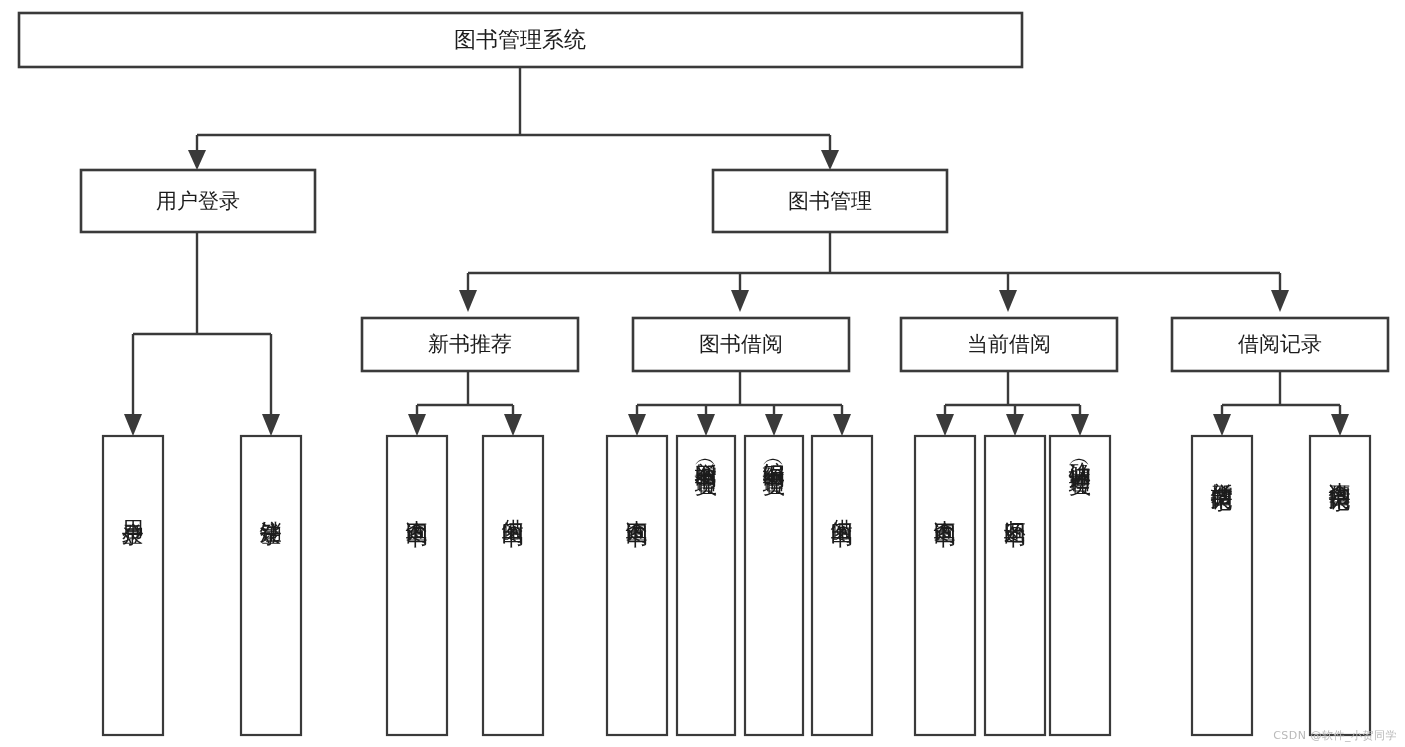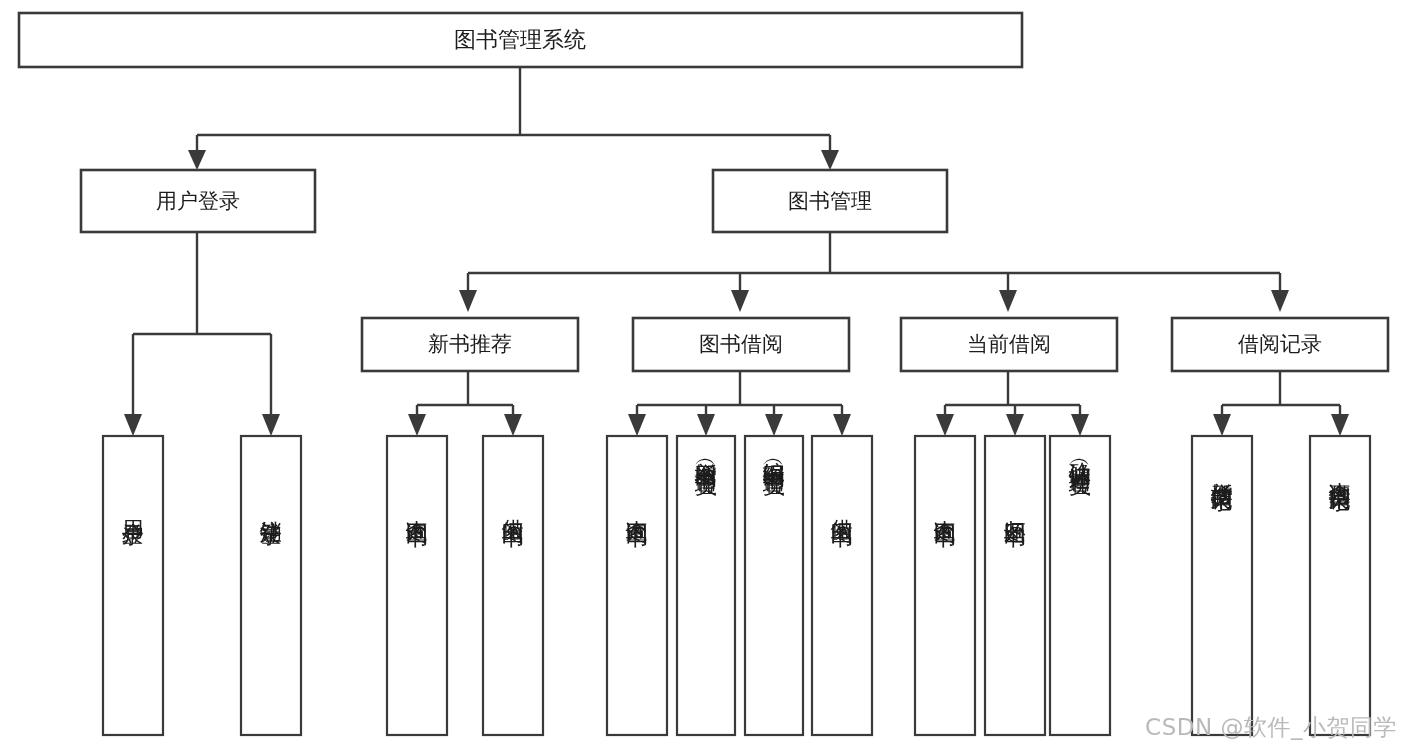--- a/index.html
+++ b/index.html
@@ -75,21 +75,21 @@
     line-height: 1.06;
     letter-spacing: 2px;
     color: #1c1c1c;
     white-space: nowrap;
   }
   .watermark {
     position: absolute;
     right: 8px;
     bottom: 4px;
     font-family: "DejaVu Sans", "Liberation Sans", sans-serif;
-    font-size: 23px;
+    font-size: 11px;
     color: #b9b9b9;
     white-space: nowrap;
     letter-spacing: 0.5px;
   }
 </style>
 </head>
 <body>
 
 <div id="diagram-root">
 

